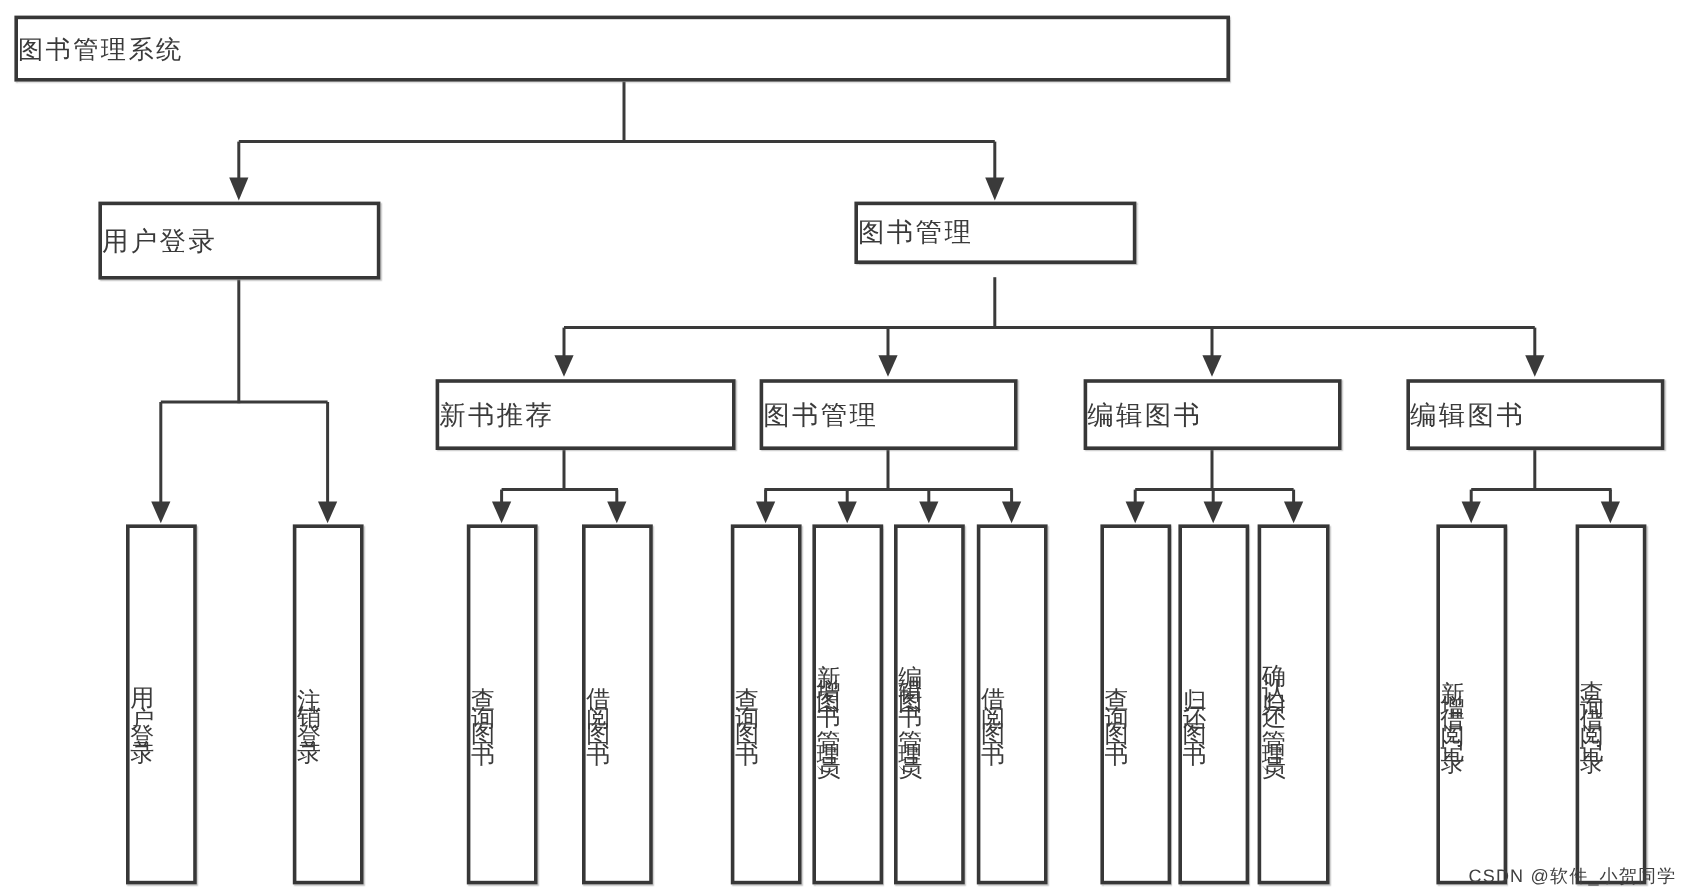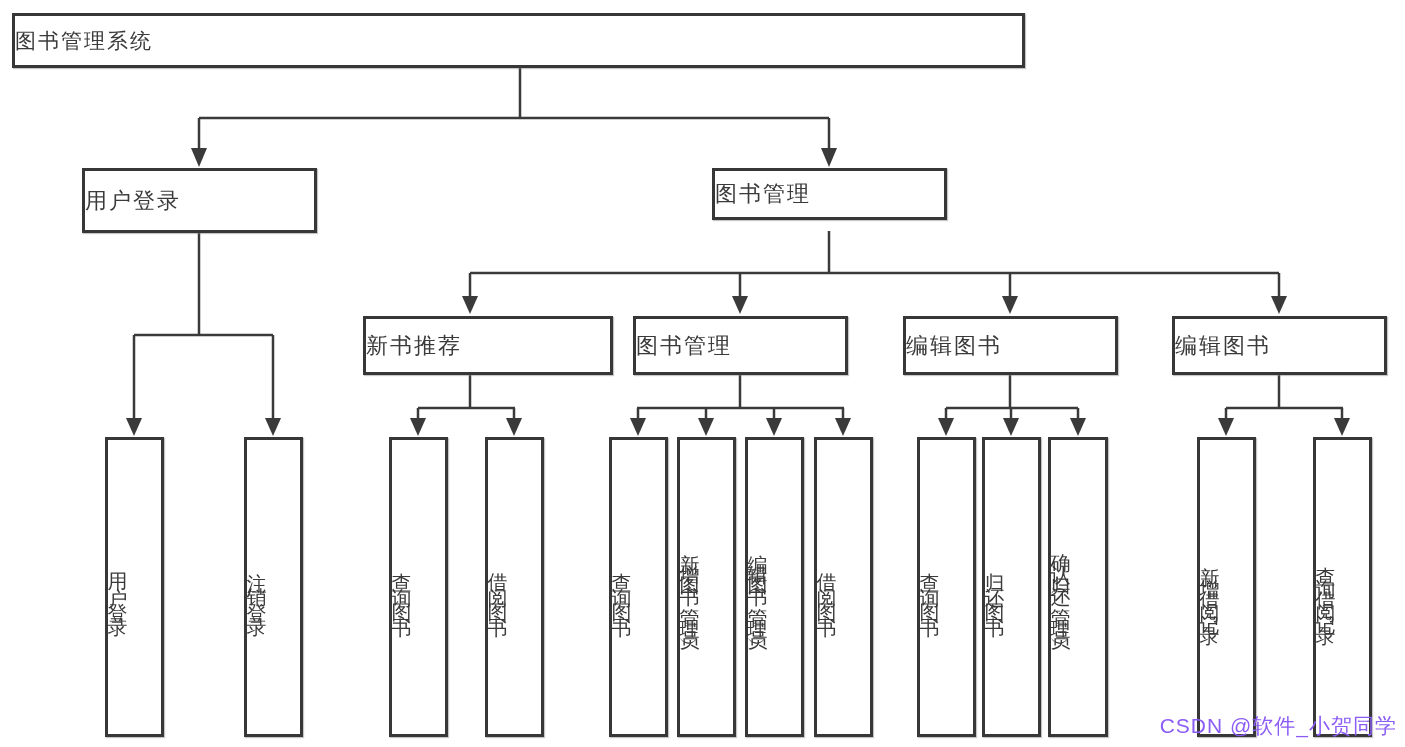--- a/index.html
+++ b/index.html
@@ -31,22 +31,22 @@
     font-size:20px;
     letter-spacing:15px;
     line-height:1;
     color:#3a3a3a;
   }
   .vtext.med{letter-spacing:12px;}
   .vtext.long{letter-spacing:11px;}
   .watermark{
     position:absolute;
     right:8px;bottom:7px;
-    font-size:21px;
-    color:#8b5cf6;
+    font-size:15px;
+    color:#404040;
     letter-spacing:1px;
     white-space:nowrap;
   }
 </style>
 </head>
 <body>
 
 <div id="canvas">
 
   <svg class="connectors">

